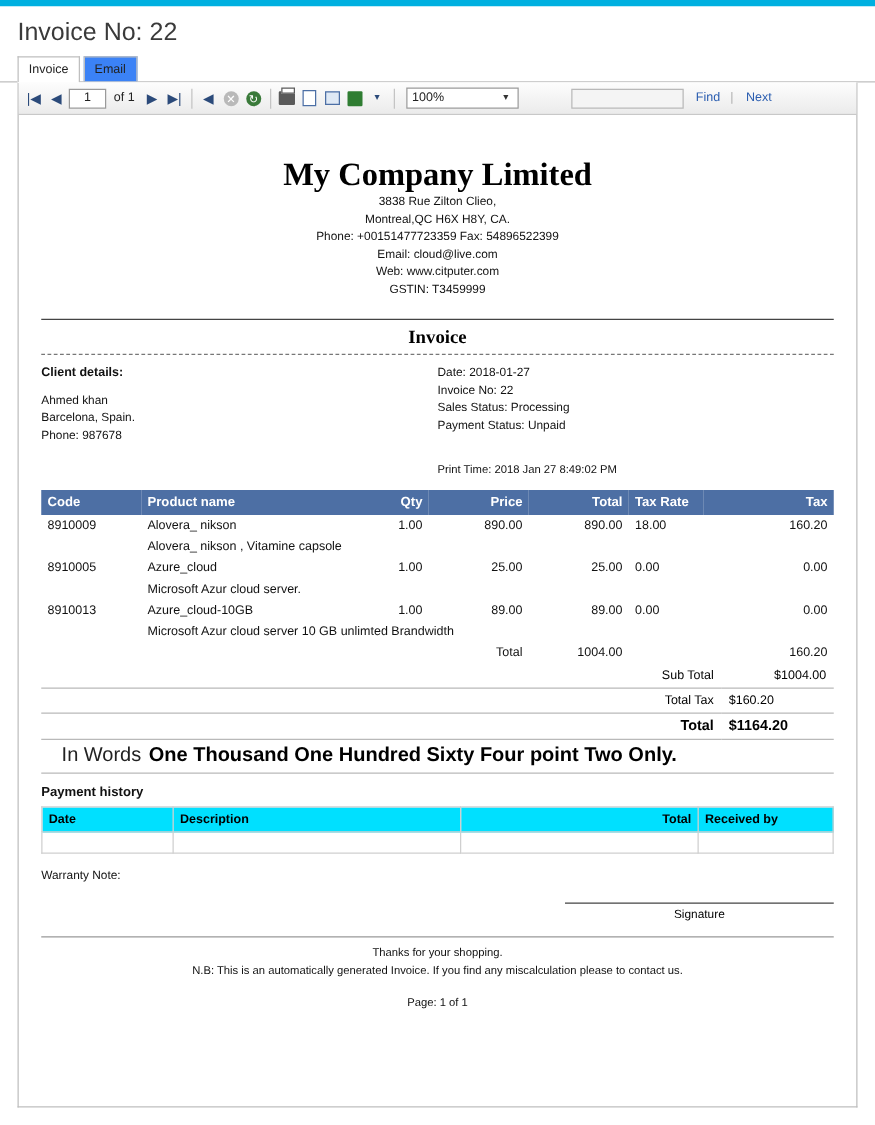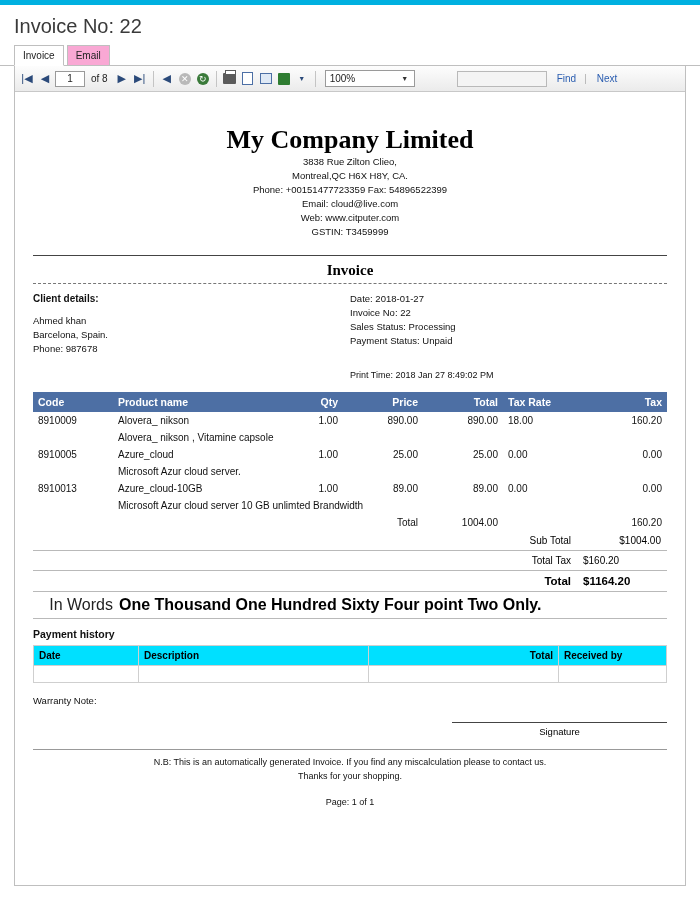--- a/index.html
+++ b/index.html
@@ -33,21 +33,21 @@
     padding-left: 14px;
     border-bottom: 1px solid #bfbfbf;
     height: 22px;
   }
   .tab {
     font-size: 10px;
     color: #222;
     padding: 3px 8px 3px 8px;
     border: 1px solid #bfbfbf;
     border-bottom: none;
-    background: #f9a8d4;
+    background: #3b82f6;
     margin-right: 3px;
     line-height: 13px;
     cursor: pointer;
   }
   .tab.active {
     background: #ffffff;
     border-bottom: 1px solid #ffffff;
     margin-bottom: -1px;
   }
   
@@ -281,21 +281,21 @@
     <div class="tab active">Invoice</div>
     <div class="tab">Email</div>
   </div>
 
   <div class="report-frame">
 
     <div class="toolbar">
       <span class="tb-icon">|◀</span>
       <span class="tb-icon">◀</span>
       <div class="pagebox">1</div>
-      <span class="oftext">of 8</span>
+      <span class="oftext">of 1</span>
       <span class="tb-icon">▶</span>
       <span class="tb-icon">▶|</span>
       <span class="tb-sep"></span>
       <span class="tb-icon">◀</span>
       <span class="tb-icon">
           <span class="circle-x">✕</span>
         </span>
       <span class="tb-icon">
           <span class="circle-r">↻</span>
         </span>
@@ -467,21 +467,21 @@
       </div>
 
       <div class="sig-wrap">
         <div class="sig-box">
           <div class="sig-line"></div>
           <div>Signature</div>
         </div>
       </div>
 
       <div class="footer">
+        <div>Thanks for your shopping.</div>
         <div>N.B: This is an automatically generated Invoice. If you find any miscalculation please to contact us.</div>
-        <div>Thanks for your shopping.</div>
       </div>
 
       <div class="page-num">Page: 1 of 1</div>
 
     </div>
   </div>
 </div>
 
 </body></html>

